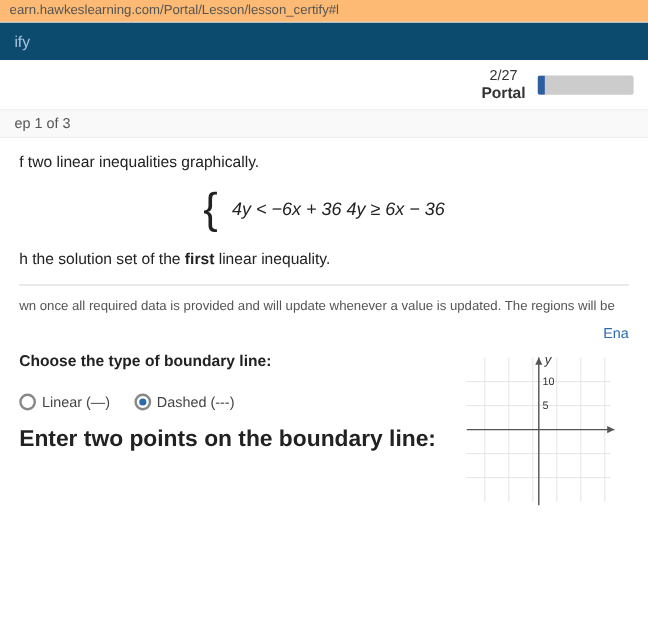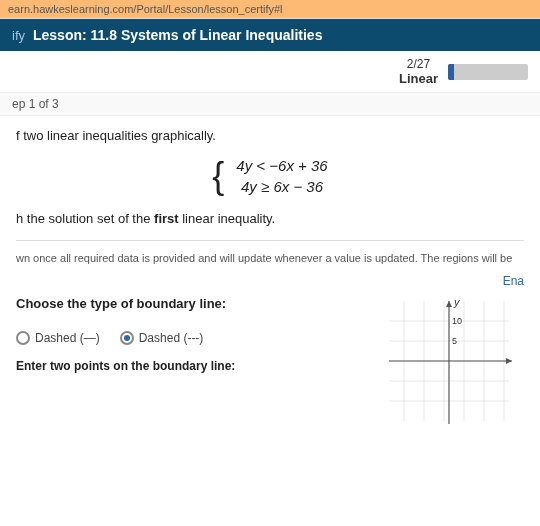--- a/index.html
+++ b/index.html
@@ -107,23 +107,22 @@
       gap: 8px;
     }
     .brace-symbol {
       font-size: 36px;
       color: #222;
       line-height: 1;
       margin-right: 4px;
     }
     .equations {
       display: flex;
-      flex-direction: column;
+      flex-direction: row;
       gap: 4px;
-      text-align: center;
     }
     .equation-line {
       font-size: 15px;
       color: #222;
       font-style: italic;
     }
 
     
     .graph-instruction {
       font-size: 13px;
@@ -210,48 +209,47 @@
     }
     .radio-circle.selected::after {
       content: '';
       width: 6px;
       height: 6px;
       border-radius: 50%;
       background: #2a6aad;
     }
 
     .enter-points-label {
-      font-size: 12px;
+      font-size: 19px;
       font-weight: bold;
       color: #222;
     }
 
     
     .graph-svg {
       width: 130px;
       height: 130px;
     }
 
   </style>
 </head>
 <body>
 
 <div class="address-bar">
   <span>earn.hawkeslearning.com/Portal/Lesson/lesson_certify#l</span>
 </div>
 
 <div class="header">
   <span class="header-certify">ify</span>
-  <span class="header-title">Lesson: 11.8 Systems of Linear Inequalities</span>
 </div>
 
 <div class="progress-area">
   <div class="progress-info">
     <div class="progress-fraction">2/27</div>
-    <div class="progress-correct">Linear</div>
+    <div class="progress-correct">Portal</div>
   </div>
   <div class="progress-bar-container">
     <div class="progress-bar-fill"></div>
   </div>
 </div>
 
 <div class="step-info">
   <span>ep 1 of 3</span>
 </div>
 
@@ -284,21 +282,21 @@
   <div class="graph-controls-layout">
 
     <div class="controls-left">
 
       <div class="boundary-label">Choose the type of boundary line:</div>
 
       <div class="radio-group">
 
         <label class="radio-option">
           <div class="radio-circle"></div>
-          <span>Dashed (—)</span>
+          <span>Linear (—)</span>
         </label>
 
         <label class="radio-option">
           <div class="radio-circle selected"></div>
           <span>Dashed (---)</span>
         </label>
 
       </div>
 
       <div class="enter-points-label">Enter two points on the boundary line:</div>

